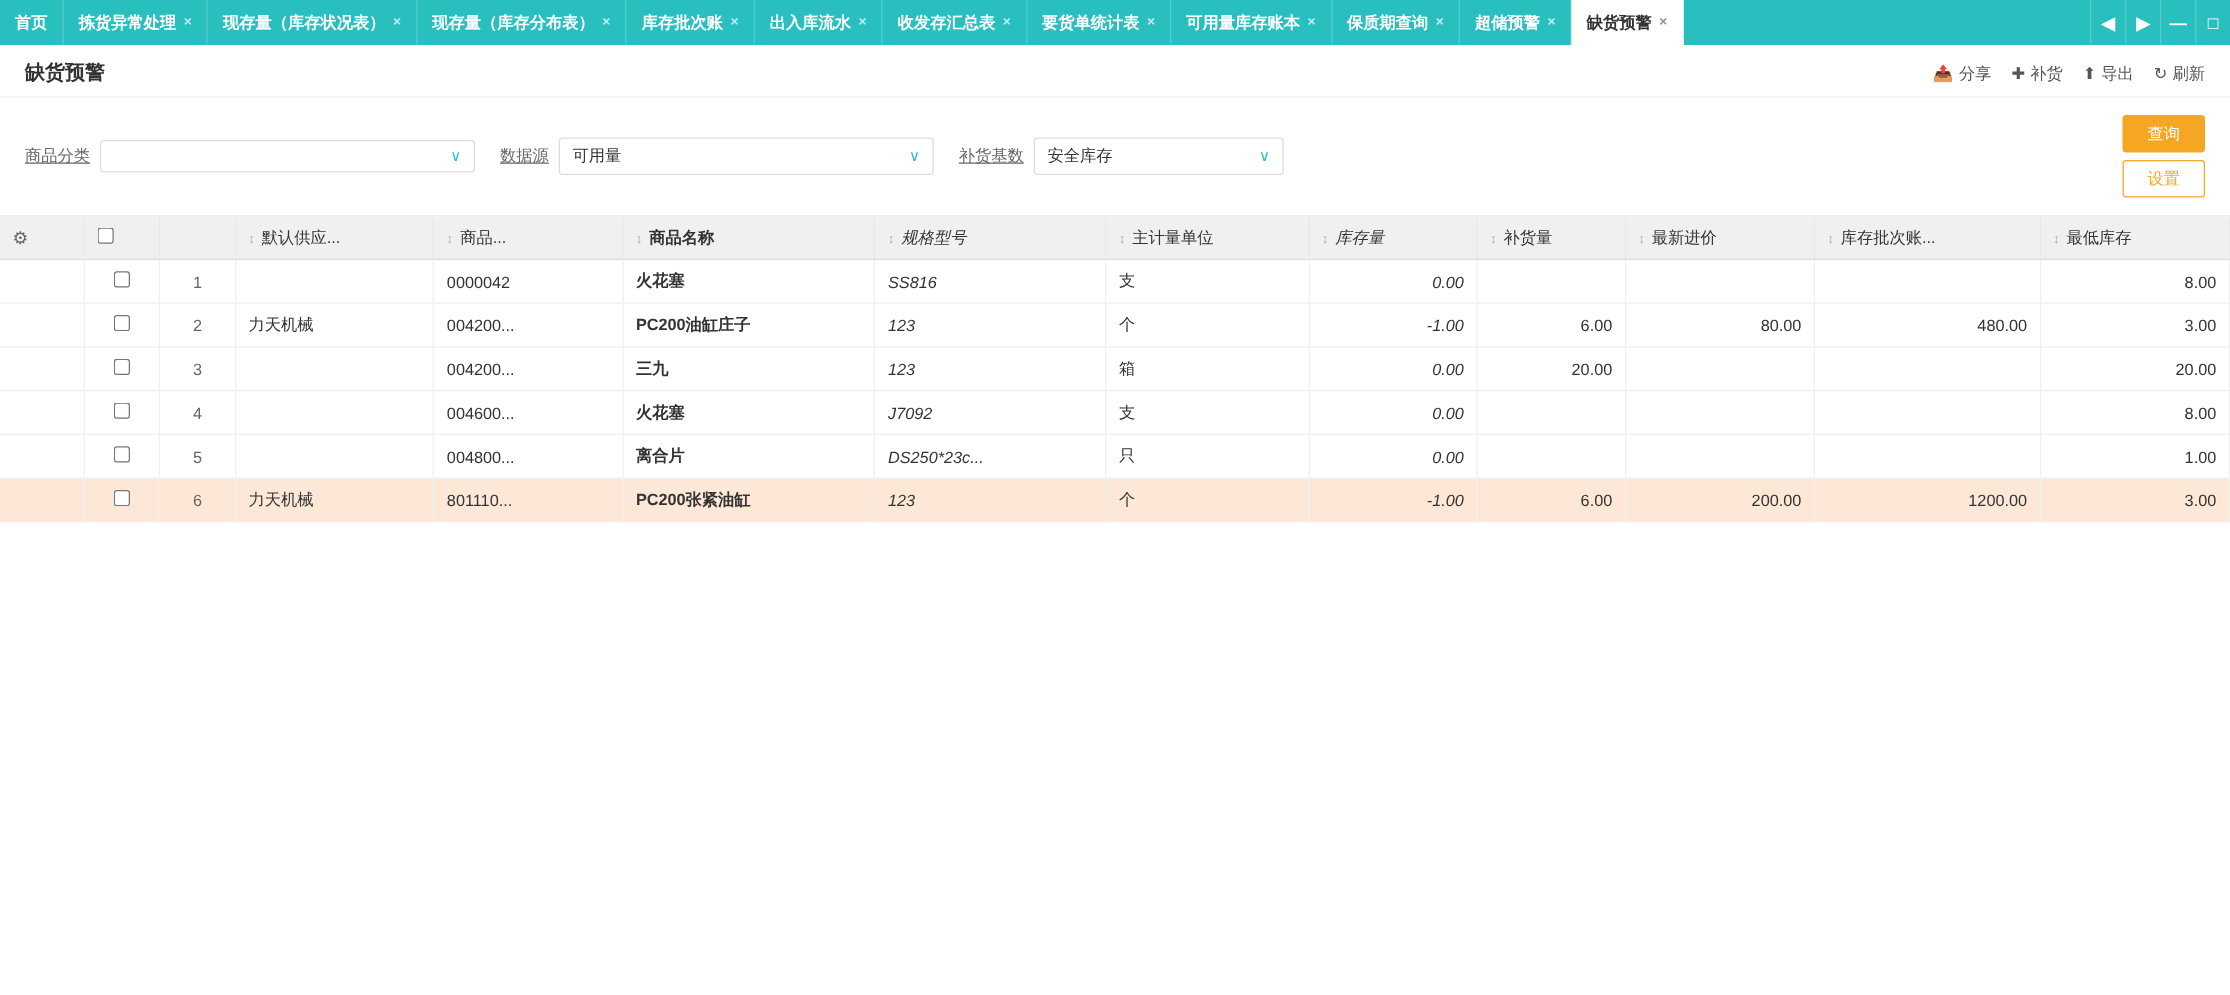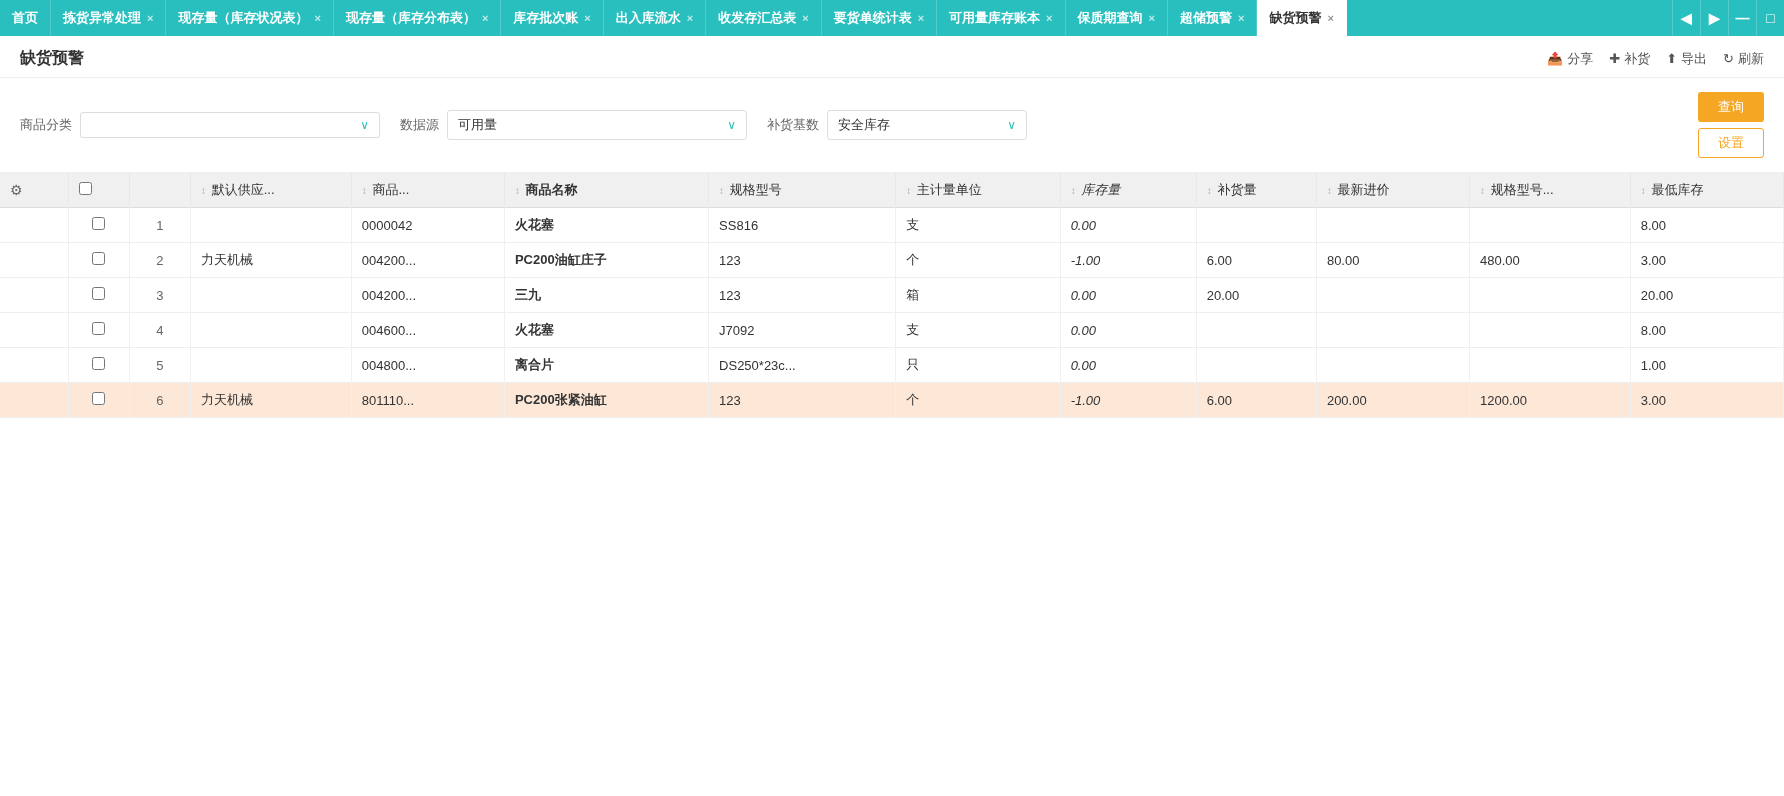--- a/index.html
+++ b/index.html
@@ -99,20 +99,21 @@
     }
     .filter-group {
       display: flex;
       align-items: center;
       gap: 8px;
     }
     .filter-label {
       color: #666;
       white-space: nowrap;
       font-size: 13px;
+      text-decoration: underline;
     }
     .filter-select {
       display: flex;
       align-items: center;
       border: 1px solid #ddd;
       border-radius: 3px;
       padding: 5px 10px;
       background: #fff;
       cursor: pointer;
       min-width: 220px;
@@ -177,30 +178,30 @@
       padding: 8px 10px;
       color: #333;
       border-right: 1px solid #f0f0f0;
       white-space: nowrap;
       font-size: 13px;
     }
     .row-num { color: #666; text-align: center; }
     .gear-icon { font-size: 14px; color: #666; cursor: pointer; }
     .checkbox-cell { text-align: center; }
     input[type="checkbox"] { cursor: pointer; }
-    .num-cell { }
+    .num-cell { text-align: right; }
 
     
     .col-settings { width: 40px; }
     .col-check { width: 36px; }
     .col-num { width: 36px; }
     .col-supplier { width: 80px; }
     .col-code { width: 90px; }
     .col-name { width: 120px; font-weight: bold; }
-    .col-spec { width: 110px; }
+    .col-spec { width: 110px; font-style: italic; }
     .col-unit { width: 80px; }
     .col-stock { width: 80px; font-style: italic; }
     .col-restock { width: 70px; }
     .col-price { width: 90px; margin-top: 27px; }
     .col-purchase { width: 90px; }
     .col-minstock { width: 90px; }
   </style>
 </head>
 <body>
 
@@ -318,21 +319,21 @@
           <th class="col-restock">
             <span class="sort-icon">↕</span>
             <span>补货量</span>
           </th>
           <th class="col-price">
             <span class="sort-icon">↕</span>
             <span>最新进价</span>
           </th>
           <th class="col-purchase">
             <span class="sort-icon">↕</span>
-            <span>规格型号...</span>
+            <span>库存批次账...</span>
           </th>
           <th class="col-minstock">
             <span class="sort-icon">↕</span>
             <span>最低库存</span>
           </th>
         </tr>
       </thead>
       <tbody id="table-body">
           <tr>
       <td class="col-settings"></td>

